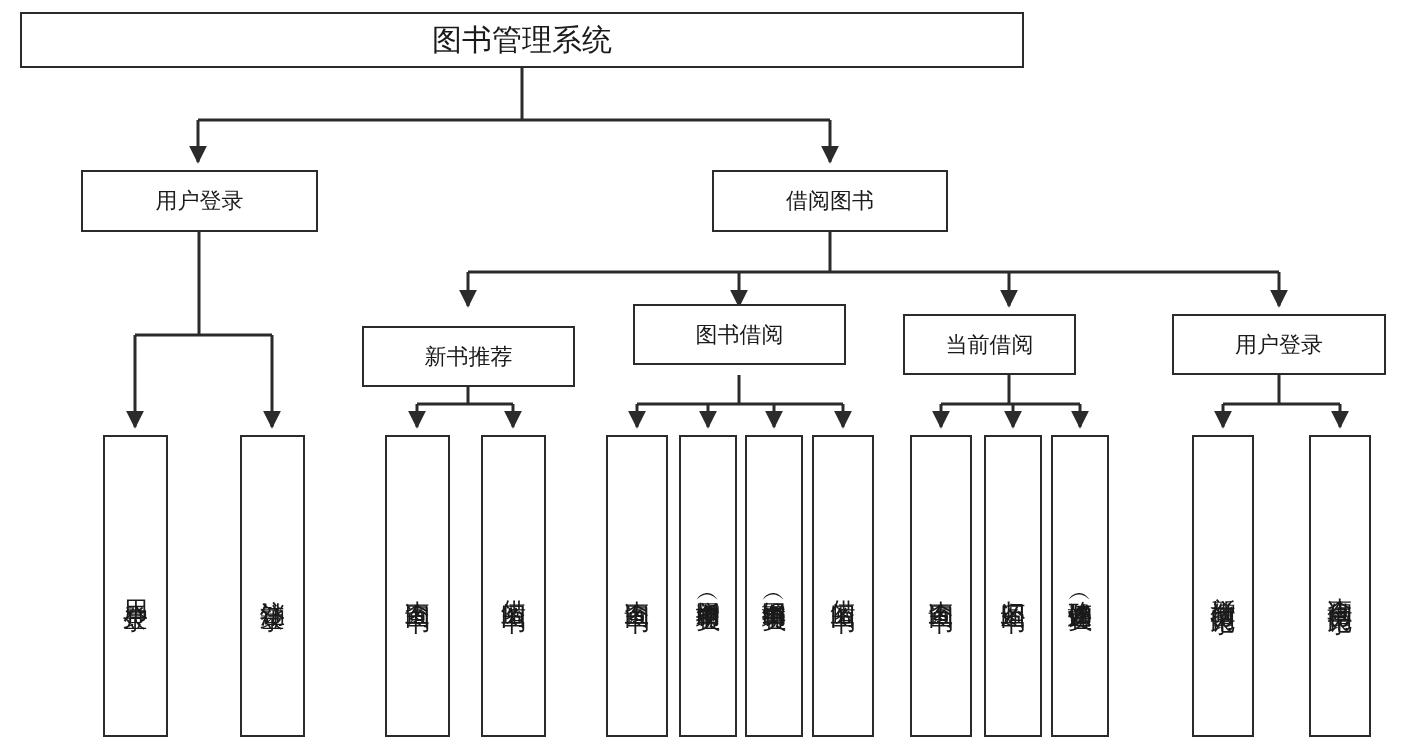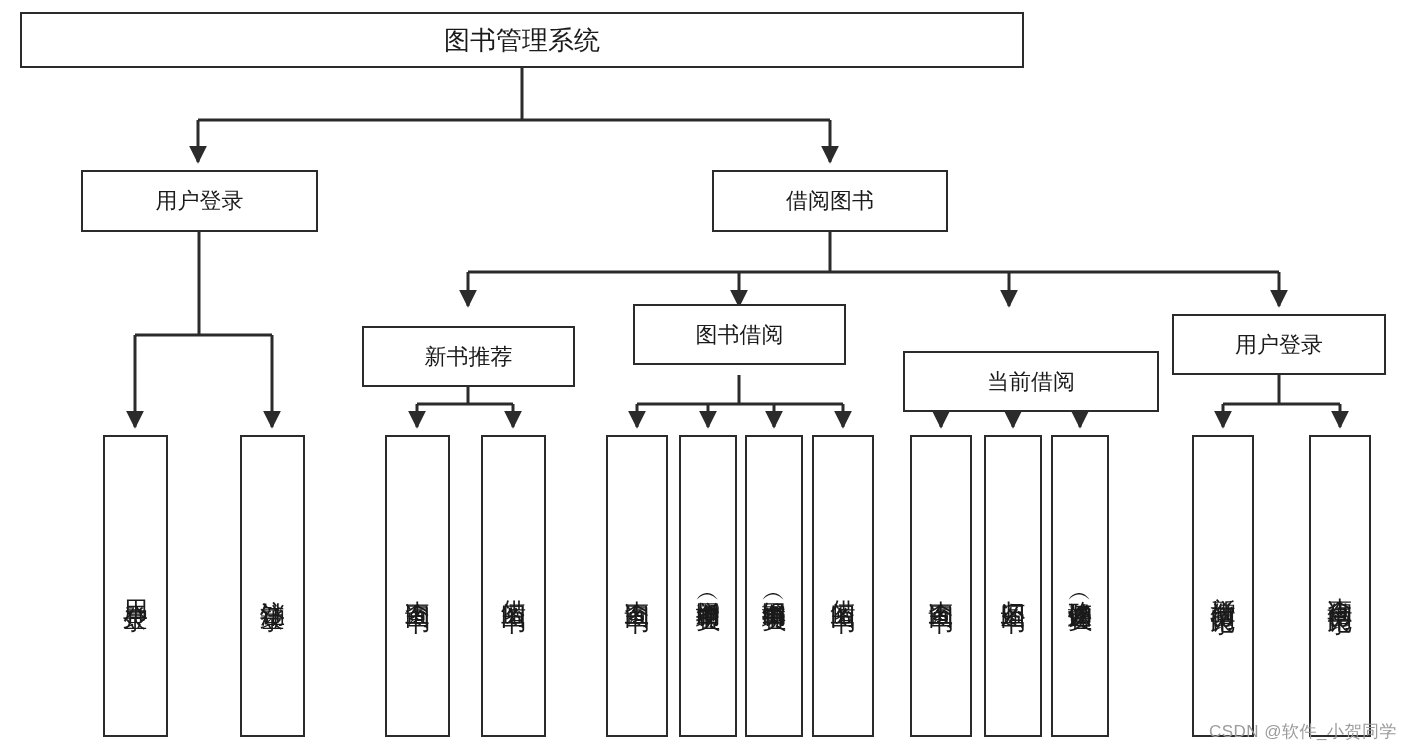--- a/index.html
+++ b/index.html
@@ -37,21 +37,21 @@
     justify-content: center;
     color: #1a1a1a;
     z-index: 2;
   }
   .node .label {
     display: block;
     text-align: center;
     line-height: 1.18;
   }
   .node-root .label {
-    font-size: 26px;
+    font-size: 30px;
   }
   .node-branch .label {
     font-size: 22px;
   }
   
   .node-leaf {
     align-items: center;
     justify-content: center;
   }
   .node-leaf .label {
@@ -142,21 +142,21 @@
       </div>
       <div class="node node-branch" style="left: 712px; top: 170px; width: 236px; height: 62px;">
         <span class="label">借阅图书</span>
       </div>
       <div class="node node-branch" style="left: 362px; top: 314px; width: 213px; height: 61px; margin-top: 12px;">
         <span class="label">新书推荐</span>
       </div>
       <div class="node node-branch" style="left: 633px; top: 304px; width: 213px; height: 61px;">
         <span class="label">图书借阅</span>
       </div>
-      <div class="node node-branch" style="left: 903px; top: 314px; width: 256px; height: 61px; margin-top: 37px;">
+      <div class="node node-branch" style="left: 903px; top: 314px; width: 173px; height: 61px;">
         <span class="label">当前借阅</span>
       </div>
       <div class="node node-branch" style="left: 1172px; top: 314px; width: 214px; height: 61px;">
         <span class="label">用户登录</span>
       </div>
       <div class="node node-leaf" style="left: 103px; top: 435px; width: 65px; height: 302px;">
         <span class="label">用户登录</span>
       </div>
       <div class="node node-leaf" style="left: 240px; top: 435px; width: 65px; height: 302px;">
         <span class="label">注销登录</span>
@@ -189,14 +189,13 @@
         <span class="label">确认归还（管理员）</span>
       </div>
       <div class="node node-leaf" style="left: 1192px; top: 435px; width: 62px; height: 302px;">
         <span class="label">新增借阅记录</span>
       </div>
       <div class="node node-leaf" style="left: 1309px; top: 435px; width: 62px; height: 302px;">
         <span class="label">查询借阅记录</span>
       </div>
     </div>
 
-  <div id="watermark">CSDN @软件_小贺同学</div>
 </div>
 
 </body></html>

